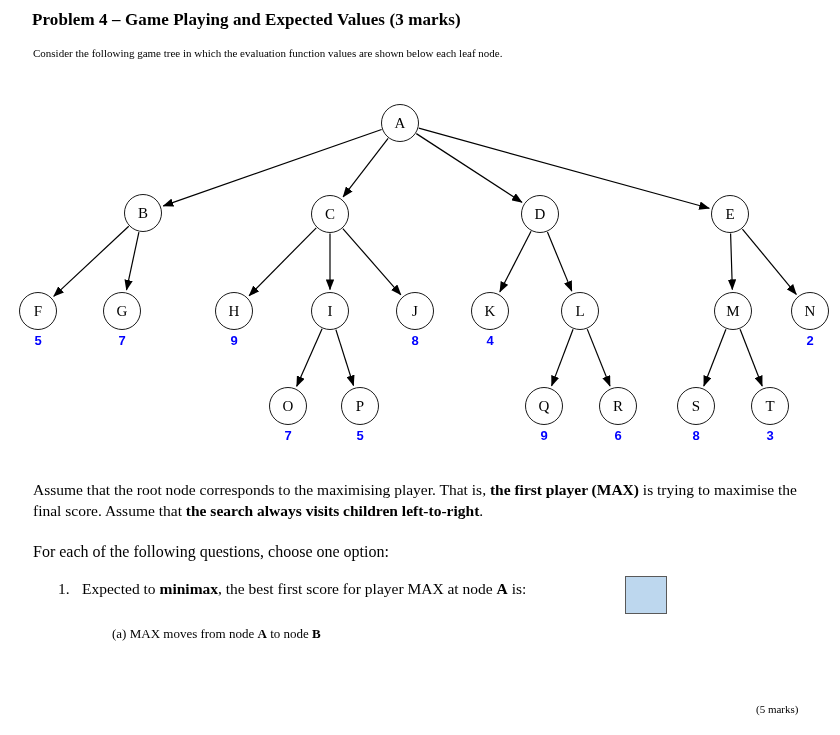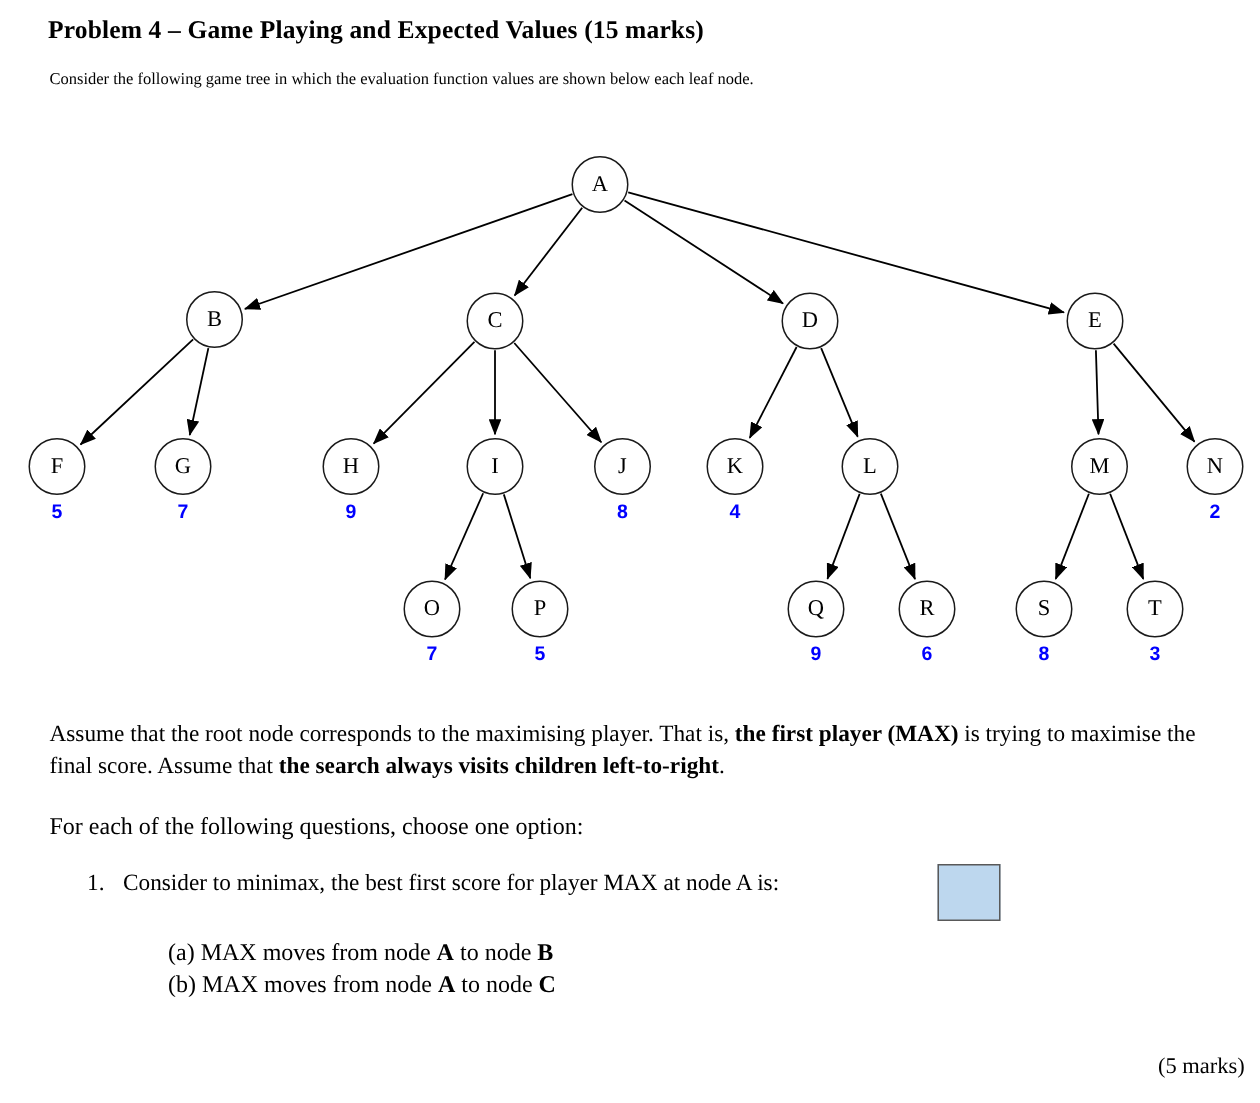--- a/index.html
+++ b/index.html
@@ -62,50 +62,49 @@
     display: flex;
     align-items: flex-start;
   }
   .q-num {
     width: 24px;
     flex: 0 0 24px;
   }
   .q-text {
     white-space: nowrap;
   }
-  .q-text b { font-weight: normal; }
+  .q-text b { font-weight: bold; }
 
   .answer-box {
     position: absolute;
     left: 625px;
     top: 576px;
     width: 42px;
     height: 38px;
     background: #bdd7ee;
     border: 1.5px solid #595959;
     box-sizing: border-box;
   }
 
   .options {
     position: absolute;
     left: 112px;
     top: 625px;
-    font-size: 16px;
+    font-size: 13px;
     line-height: 1.33;
   }
   .options .opt { white-space: nowrap; }
   .options b { font-weight: bold; }
 
   .marks {
     position: absolute;
     left: 756px;
     top: 703px;
-    font-size: 15px;
-    white-space: nowrap;
-    margin-left: 16px;
+    font-size: 11px;
+    white-space: nowrap;
   }
 
   
   #tree-area {
     position: absolute;
     left: 0;
     top: 90px;
     width: 840px;
     height: 370px;
   }
@@ -137,21 +136,21 @@
     text-align: center;
     font-family: "Liberation Sans", "DejaVu Sans", sans-serif;
     font-size: 13px;
     font-weight: bold;
     color: #0000ff;
   }
 </style>
 </head>
 <body>
 
-<div class="page-title">Problem 4 – Game Playing and Expected Values (15 marks)</div>
+<div class="page-title">Problem 4 – Game Playing and Expected Values (3 marks)</div>
 <div class="intro-line">Consider the following game tree in which the evaluation function values are shown below each leaf node.</div>
 
 <div id="tree-area">
   <svg id="tree-svg" viewBox="0 0 840 370" preserveAspectRatio="none">
     <defs>
       <marker id="arrowhead" markerWidth="9" markerHeight="7" refX="8.4" refY="3.5" orient="auto" markerUnits="strokeWidth">
         <polygon points="0 0, 9 3.5, 0 7" fill="#000000"></polygon>
       </marker>
     </defs>
     <g id="edge-layer" stroke="#000000" stroke-width="1.2" fill="none">
@@ -213,23 +212,22 @@
 </div>
 
 <div class="assume-block">
   <span>Assume that the root node corresponds to the maximising player. That is, </span><b>the first player (MAX)</b><span> is trying to maximise the final score. Assume that </span><b>the search always visits children left-to-right</b><span>.</span>
 </div>
 
 <div class="choose-line">For each of the following questions, choose one option:</div>
 
 <div class="question-row">
   <span class="q-num">1.</span>
-  <span class="q-text"><span>Consider to </span><b>minimax</b><span>, the best first score for player MAX at node </span><b>A</b><span> is:</span></span>
+  <span class="q-text"><span>Expected to </span><b>minimax</b><span>, the best first score for player MAX at node </span><b>A</b><span> is:</span></span>
 </div>
 
 <div class="answer-box" style="background: rgb(189, 215, 238); border-color: rgb(89, 89, 89);"></div>
 
 <div class="options" id="option-list">
     <div class="opt"><span>(a)</span><span> MAX moves from node </span><b>A</b><span> to node </span><b>B</b></div>
-    <div class="opt"><span>(b)</span><span> MAX moves from node </span><b>A</b><span> to node </span><b>C</b></div>
   </div>
 
 <div class="marks">(5 marks)</div>
 
 </body></html>

